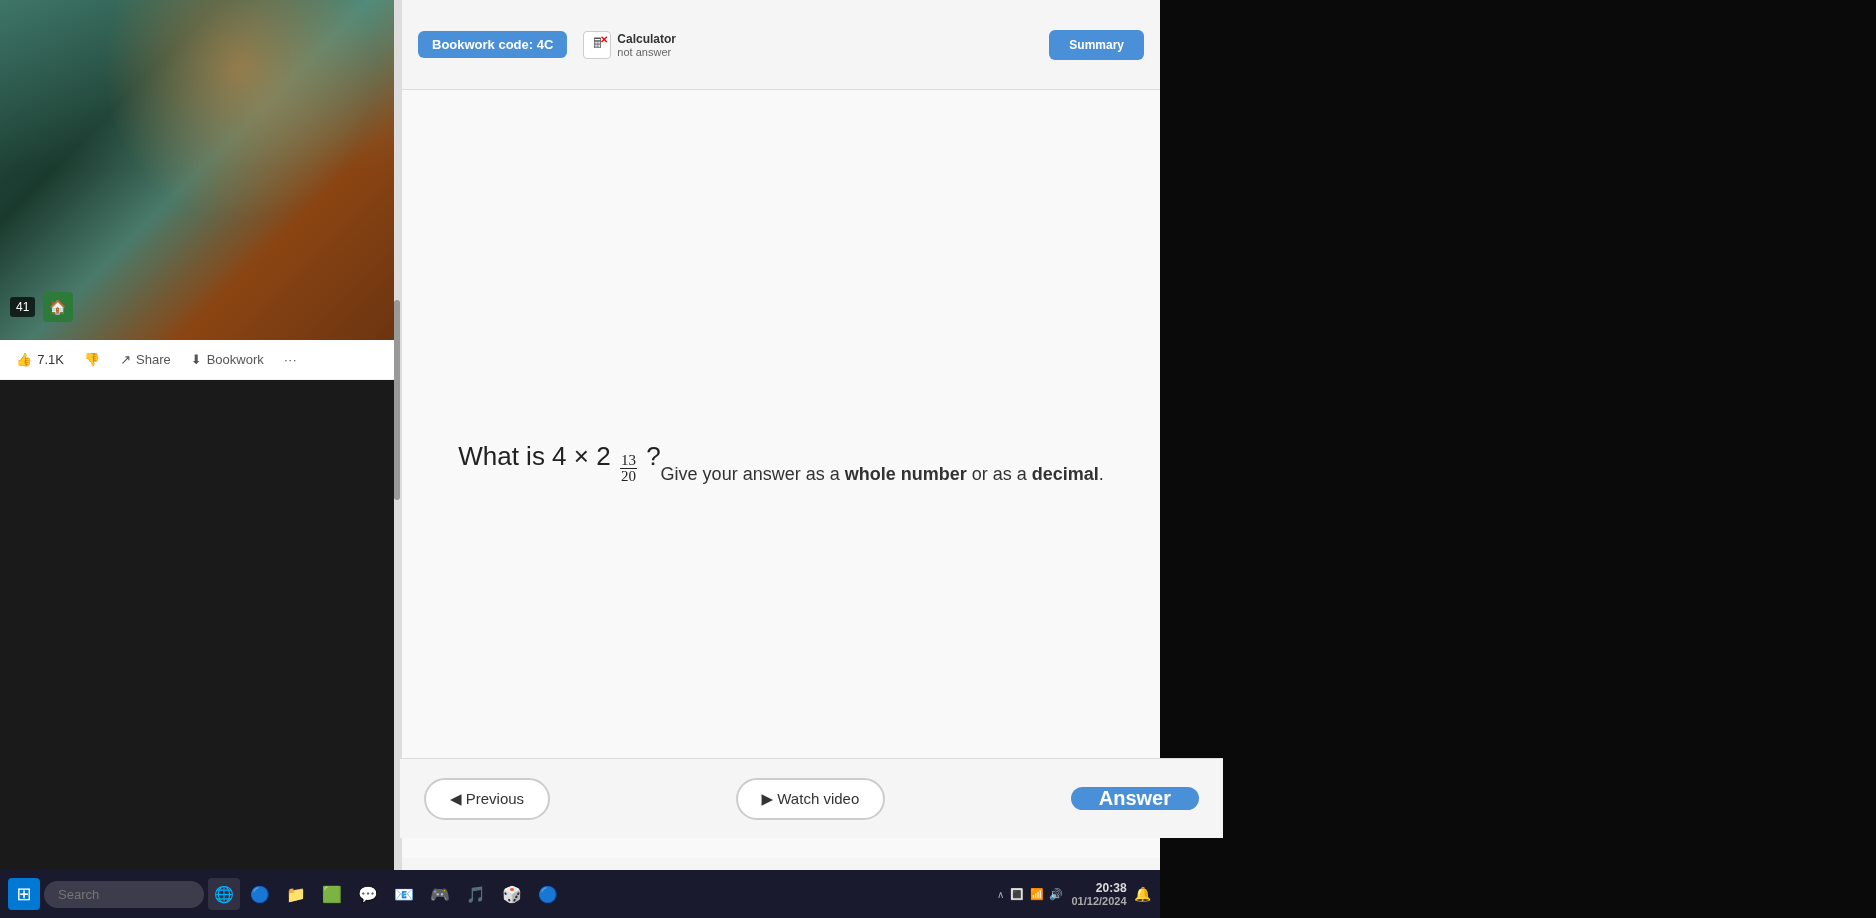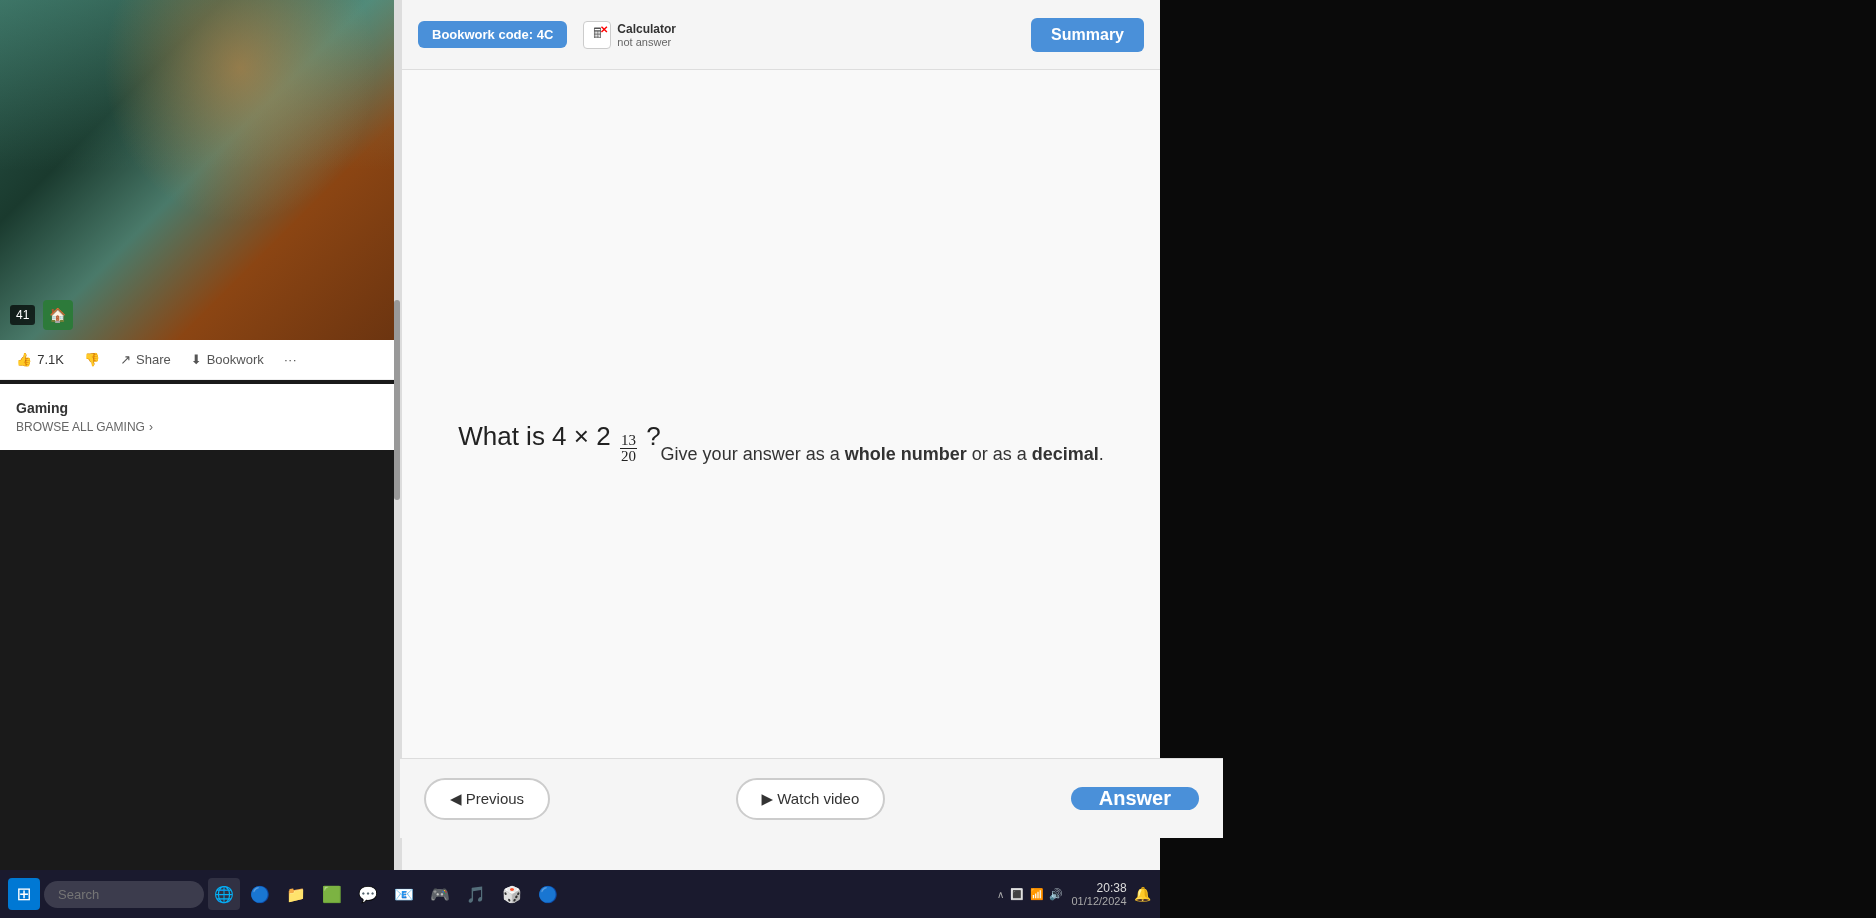--- a/index.html
+++ b/index.html
@@ -34,21 +34,21 @@
     .minecraft-overlay {
       position: absolute;
       top: 0; left: 0; right: 0; bottom: 0;
       background: 
         radial-gradient(ellipse at 60% 20%, rgba(205, 133, 63, 0.6) 0%, transparent 40%),
         linear-gradient(180deg, rgba(100, 180, 160, 0.3) 0%, transparent 50%);
     }
 
     .video-ui-bottom {
       position: absolute;
-      bottom: 10px;
+      bottom: 18px;
       left: 10px;
       display: flex;
       gap: 8px;
       align-items: center;
     }
 
     .counter-badge {
       background: rgba(0,0,0,0.7);
       color: white;
       font-size: 12px;
@@ -126,21 +126,21 @@
       border-left: 2px solid #ddd;
     }
 
     .top-bar {
       padding: 8px 16px;
       background: #f5f5f5;
       display: flex;
       align-items: center;
       gap: 16px;
       border-bottom: 1px solid #ddd;
-      height: 70px;
+      height: 90px;
     }
 
     .bookwork-badge {
       background: #4a90d9;
       color: white;
       padding: 6px 14px;
       border-radius: 6px;
       font-size: 13px;
       font-weight: 600;
     }
@@ -164,21 +164,21 @@
       align-items: center;
       justify-content: center;
     }
 
     .summary-tab {
       margin-left: auto;
       background: #4a90d9;
       color: white;
       padding: 8px 20px;
       border-radius: 6px;
-      font-size: 16px;
+      font-size: 12px;
       font-weight: 600;
       cursor: pointer;
     }
 
     .question-area {
       flex: 1;
       display: flex;
       align-items: center;
       justify-content: center;
       padding: 60px 40px;
@@ -336,20 +336,21 @@
     }
 
     .system-tray {
       display: flex;
       align-items: center;
       gap: 6px;
     }
 
     .clock {
       text-align: right;
+      font-weight: bold;
     }
 
     .clock-time {
       font-size: 12px;
       color: #ddd;
     }
 
     .clock-date {
       font-size: 11px;
       color: #aaa;
@@ -413,27 +414,20 @@
     </button>
     <button class="action-btn">
       <span>⬇</span>
       <span>Bookwork</span>
     </button>
     <button class="action-btn">
       <span>···</span>
     </button>
   </div>
 
-  <div class="sidebar-section">
-    <div class="sidebar-title">Gaming</div>
-    <div class="sidebar-subtitle">
-      <span>BROWSE ALL GAMING</span>
-      <span>›</span>
-    </div>
-  </div>
 
   <div class="scroll-indicator">
     <div class="scroll-thumb"></div>
   </div>
 </div>
 
 <div class="main-panel">
 
   <div class="top-bar">
     <div class="bookwork-badge">Bookwork code: 4C</div>

